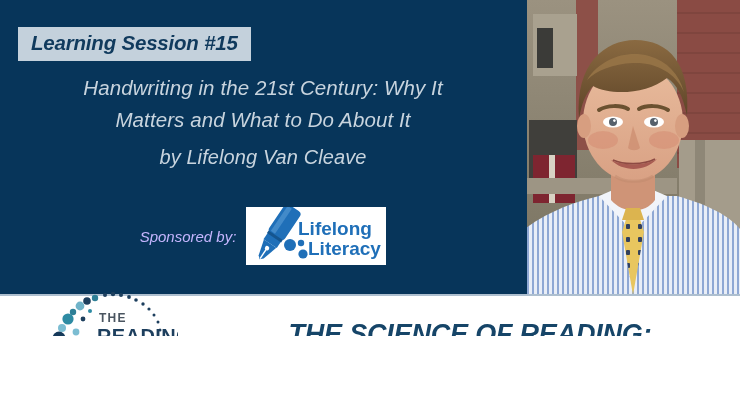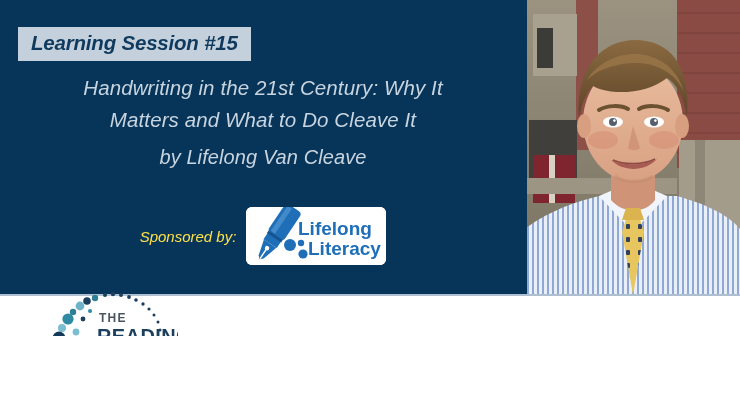--- a/index.html
+++ b/index.html
@@ -70,33 +70,32 @@
   
   .sponsor-row {
     position: absolute;
     left: 8px; top: 207px;
     width: 510px;
     display: flex;
     align-items: center;
     justify-content: center;
   }
   .sponsor-label {
-    color: #fde047;
+    color: #c4b5fd;
     font-style: italic;
     font-size: 15px;
     margin-right: 10px;
     white-space: nowrap;
   }
   .sponsor-logo-box {
     position: relative;
     width: 140px;
     height: 58px;
     background: #ffffff;
     overflow: hidden;
-    border-radius: 6px;
   }
   .sponsor-logo-svg { display: block; }
 
   
   .photo {
     position: absolute;
     left: 527px; top: 0;
     width: 213px; height: 295px;
     overflow: hidden;
     background: #6d6a5c;
@@ -135,21 +134,21 @@
 <body>
 
 <div id="slide">
 
   <div class="top-panel">
 
     <div class="session-badge">Learning Session #15</div>
 
     <div class="title-block">
       <span class="title-line">Handwriting in the 21st Century: Why It</span>
-      <span class="title-line">Matters and What to Do Cleave It</span>
+      <span class="title-line">Matters and What to Do About It</span>
       <span class="byline">by Lifelong Van Cleave</span>
     </div>
 
     <div class="sponsor-row">
       <span class="sponsor-label">Sponsored by:</span>
 
       <div class="sponsor-logo-box">
         <svg class="sponsor-logo-svg" width="140" height="58" viewBox="0 0 140 58" aria-hidden="true">
           <rect x="0" y="0" width="140" height="58" fill="#ffffff"></rect>
 
@@ -325,15 +324,16 @@
         <circle cx="66" cy="86" r="2.2" fill="#6fb3c9"></circle>
       </g>
 
       <text x="56" y="36" font-family="Liberation Sans, sans-serif" font-size="12" font-weight="bold" fill="#4a5560" letter-spacing="1.2">THE</text>
       <text x="54" y="57" font-family="Liberation Sans, sans-serif" font-size="20" font-weight="bold" fill="#1d3f5e" letter-spacing="0.4">READING</text>
       <text x="56" y="74" font-family="Liberation Sans, sans-serif" font-size="12" font-weight="bold" fill="#4a5560" letter-spacing="1.4">LEAGUE</text>
     </svg>
   </div>
 
   <div class="tagline">
+    <span>THE SCIENCE OF READING:</span>
   </div>
 
 </div>
 
 </body></html>

